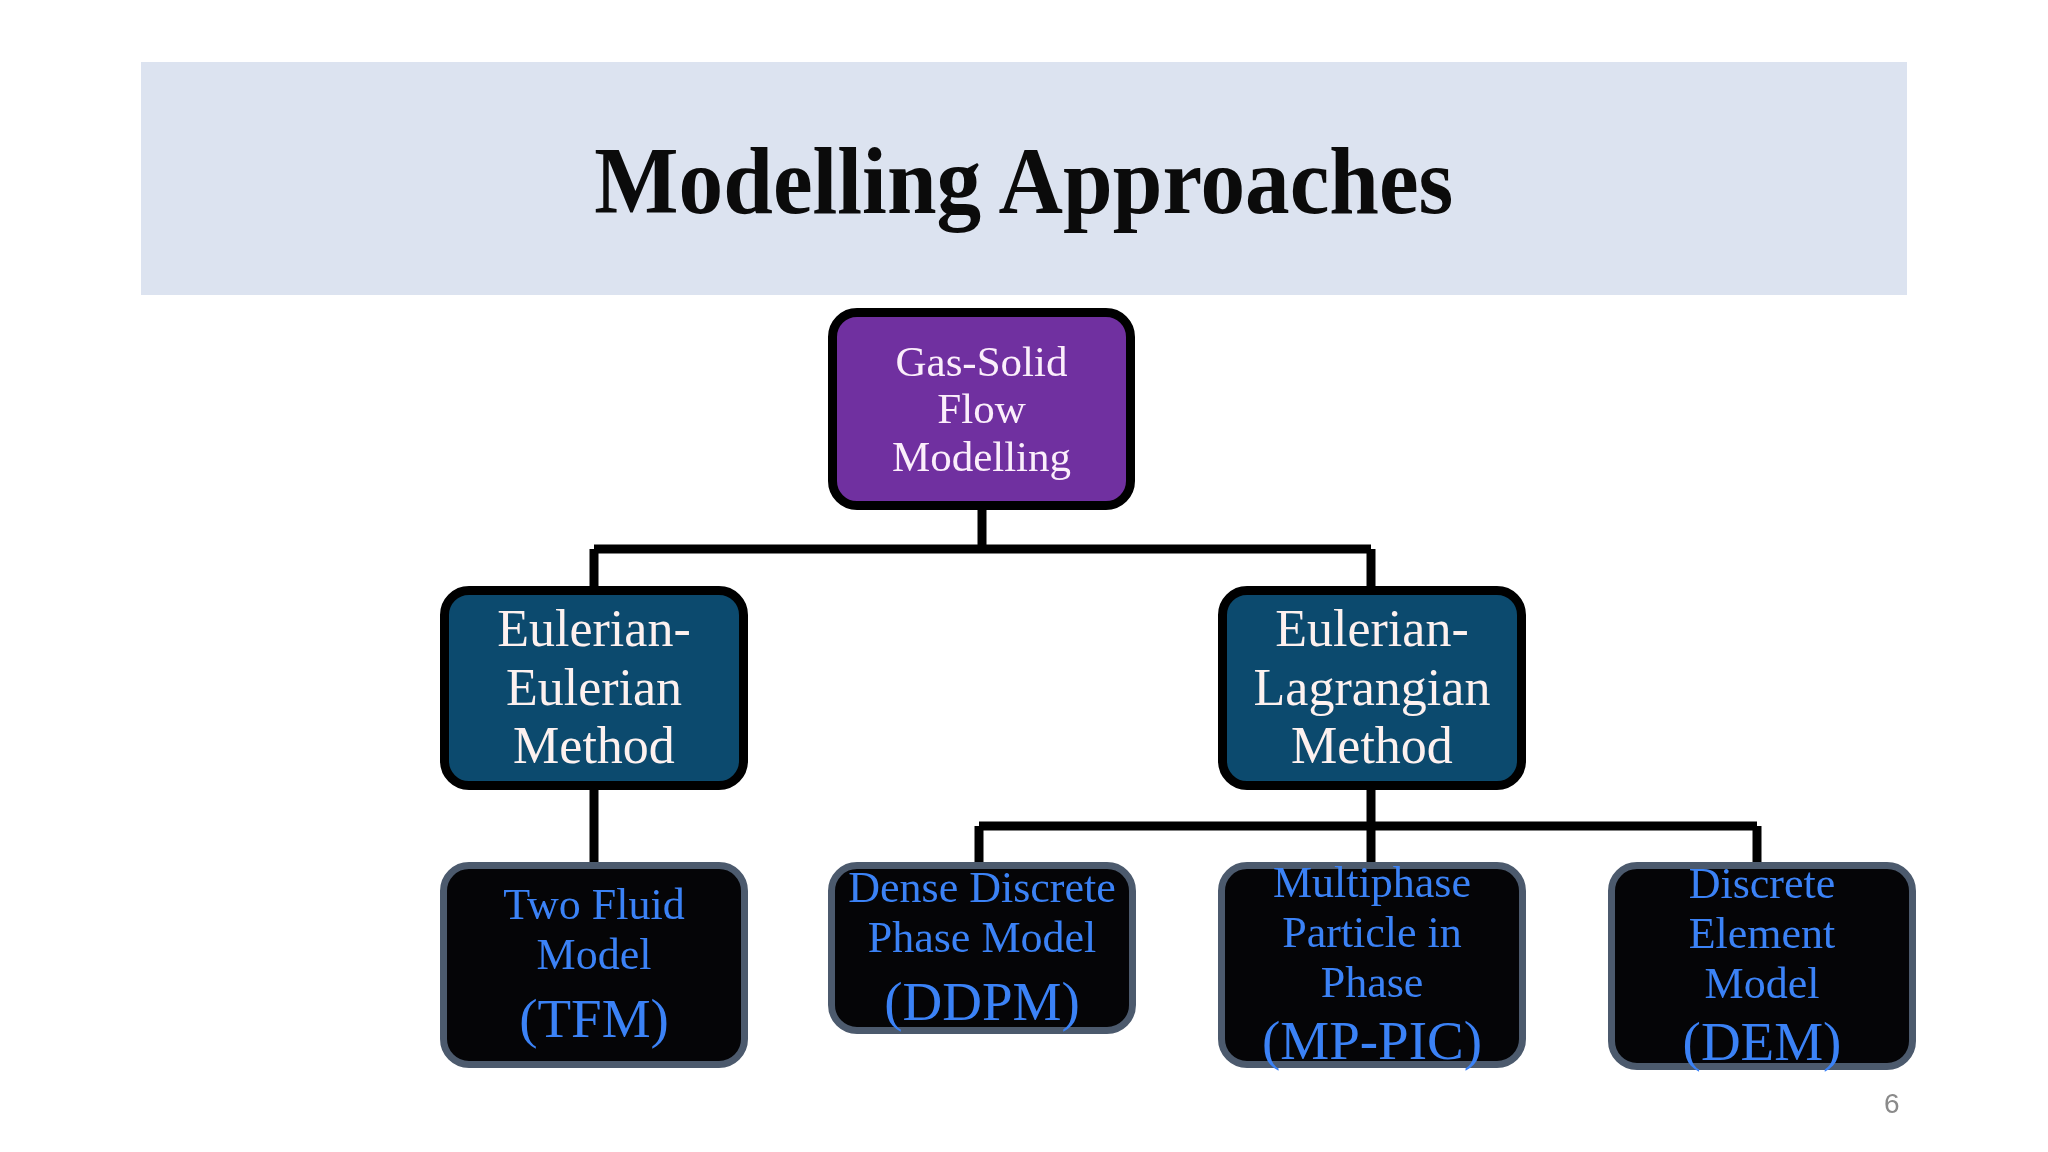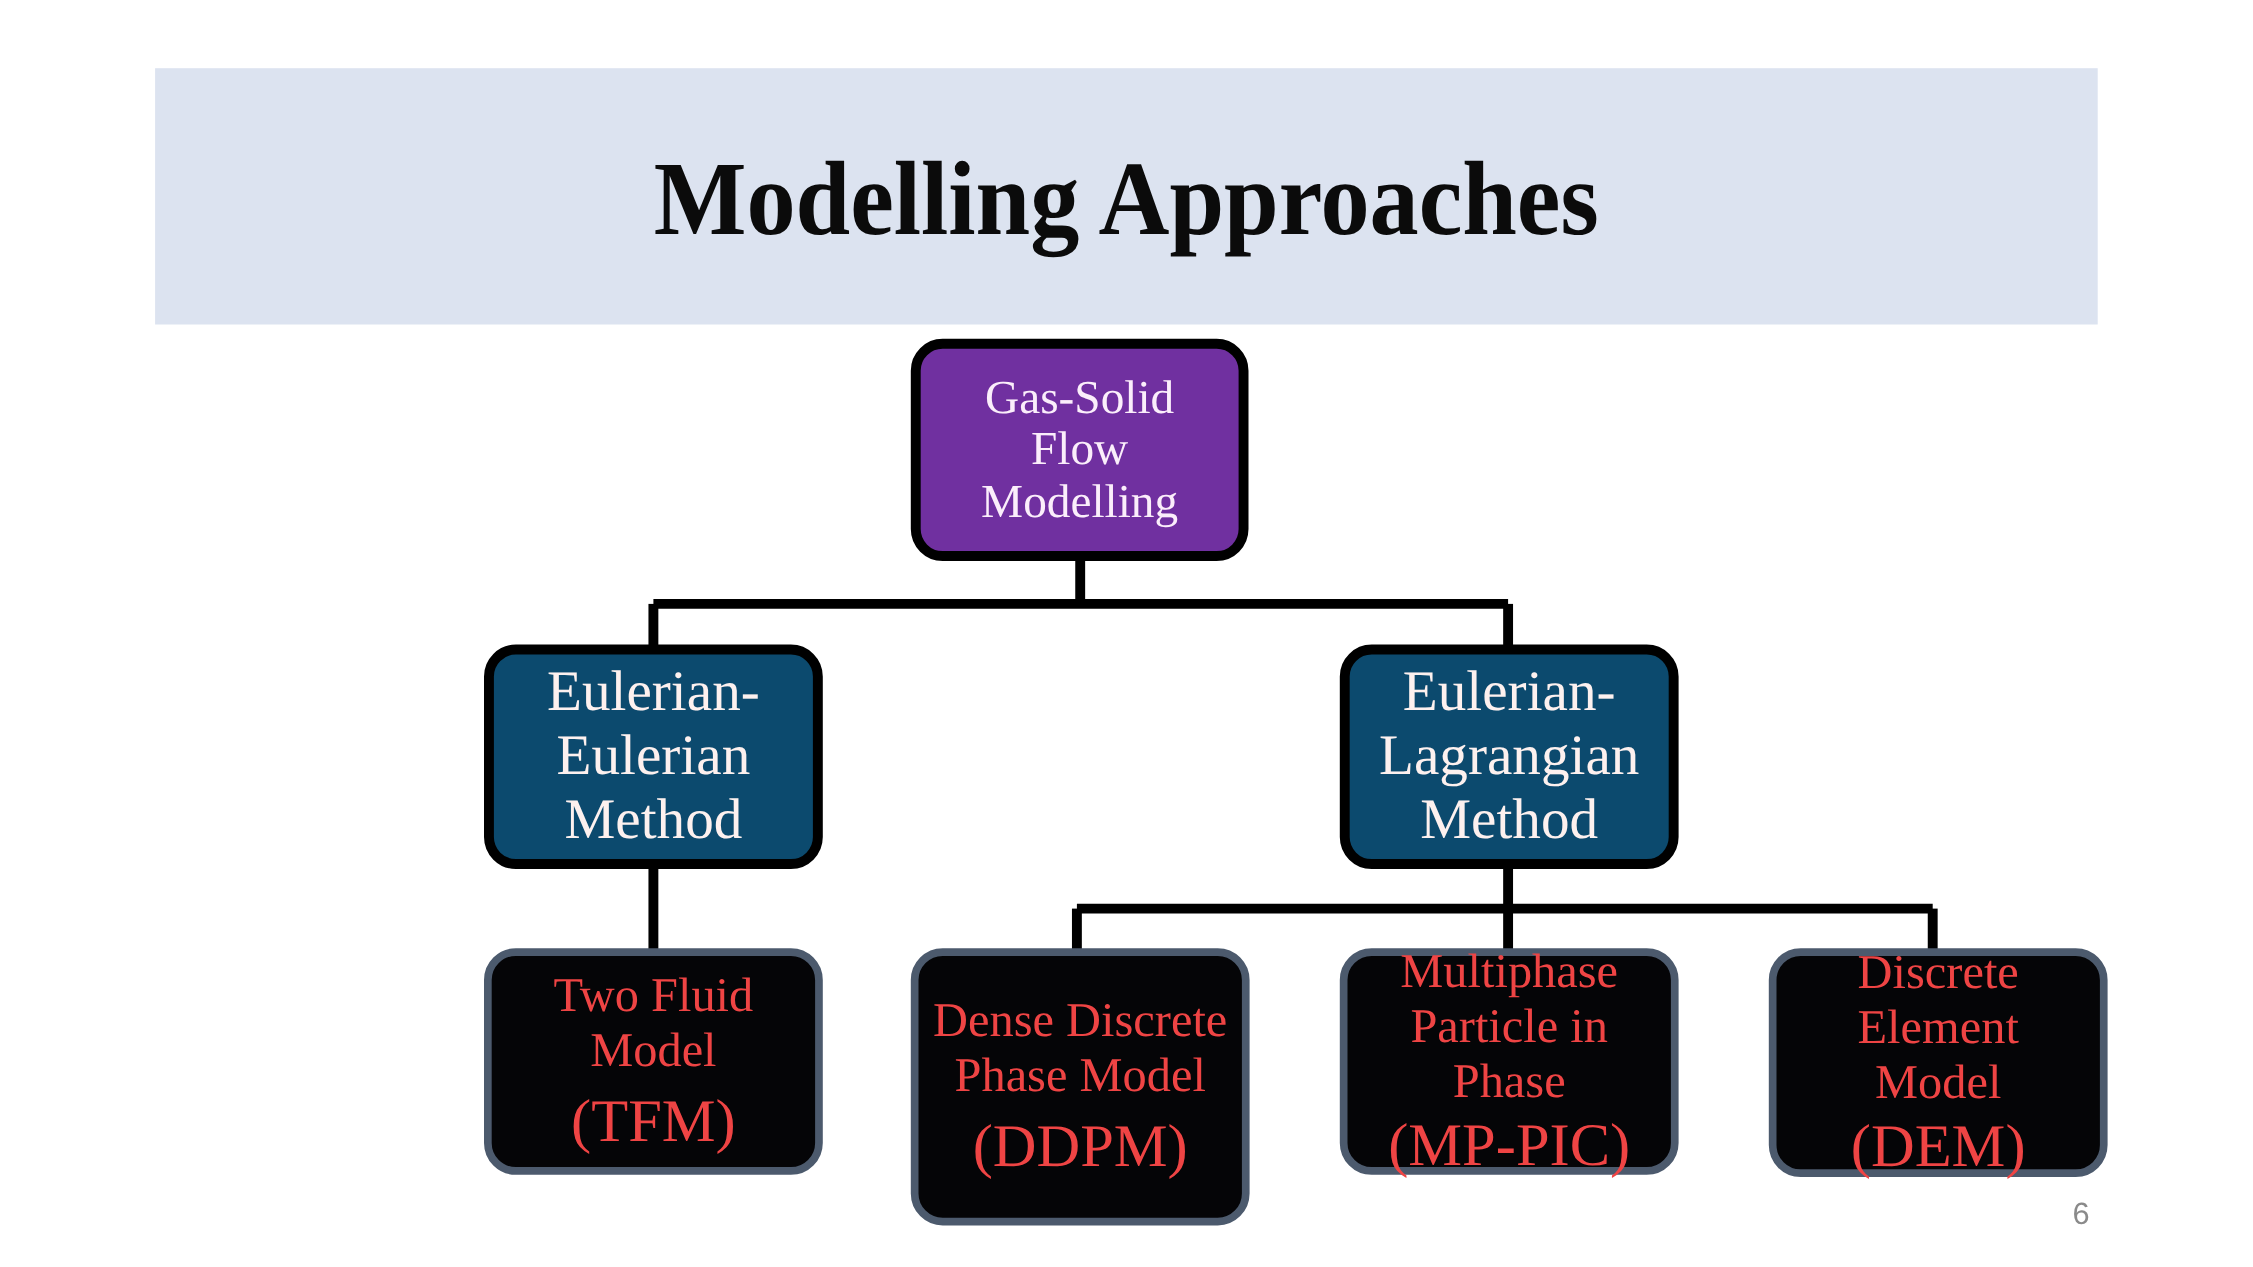--- a/index.html
+++ b/index.html
@@ -95,21 +95,21 @@
     line-height: 1.13;
     color: #fdf1ef;
   }
 
   
   .node-black {
     background: #050507;
     border: 7px solid #4c5a6d;
     font-size: 44px;
     line-height: 1.14;
-    color: #ef4444;
+    color: #3b82f6;
   }
   .node-black .abbr {
     font-size: 55px;
     line-height: 1.15;
     margin-top: 7px;
     display: block;
     white-space: nowrap;
   }
   .node-black.tight .abbr {
     margin-top: 0px;
@@ -173,21 +173,21 @@
     <span class="line">Lagrangian</span>
     <span class="line">Method</span>
   </div>
 
   <div class="node node-black" style="left:440px; top:862px; width:308px; height:206px;">
     <span class="line">Two Fluid</span>
     <span class="line">Model</span>
     <span class="abbr">(TFM)</span>
   </div>
 
-  <div class="node node-black" style="left:828px; top:862px; width:308px; height:252px;">
+  <div class="node node-black" style="left:828px; top:862px; width:308px; height:172px;">
     <span class="line">Dense Discrete</span>
     <span class="line">Phase Model</span>
     <span class="abbr">(DDPM)</span>
   </div>
 
   <div class="node node-black tight" style="left:1218px; top:862px; width:308px; height:206px;">
     <span class="line">Multiphase</span>
     <span class="line">Particle in</span>
     <span class="line">Phase</span>
     <span class="abbr">(MP-PIC)</span>

